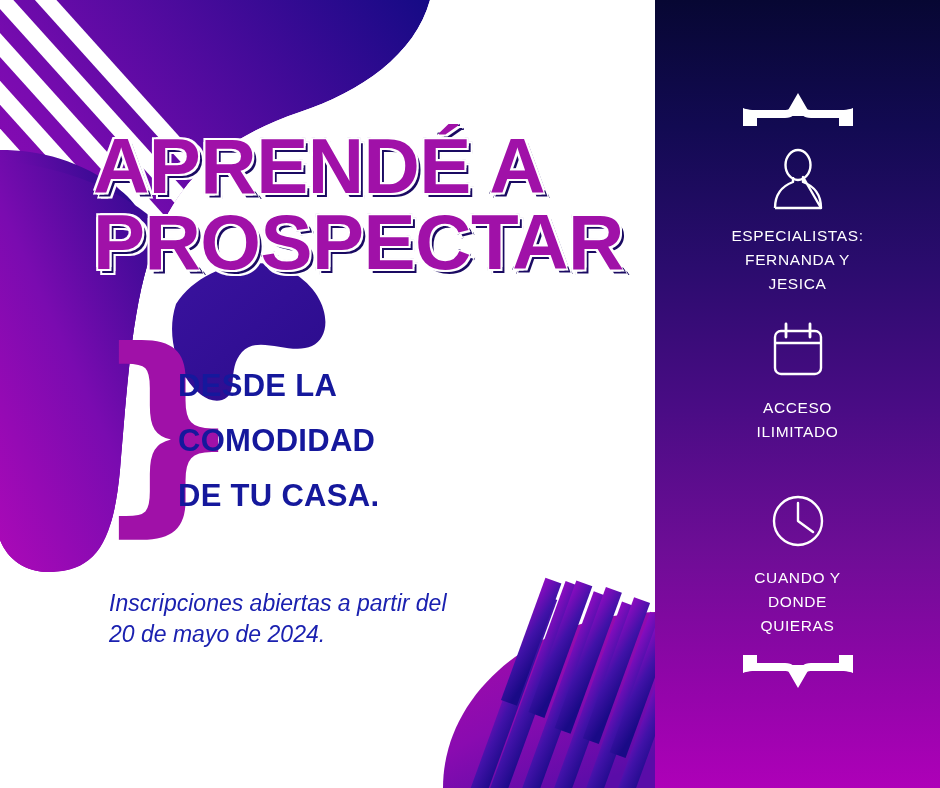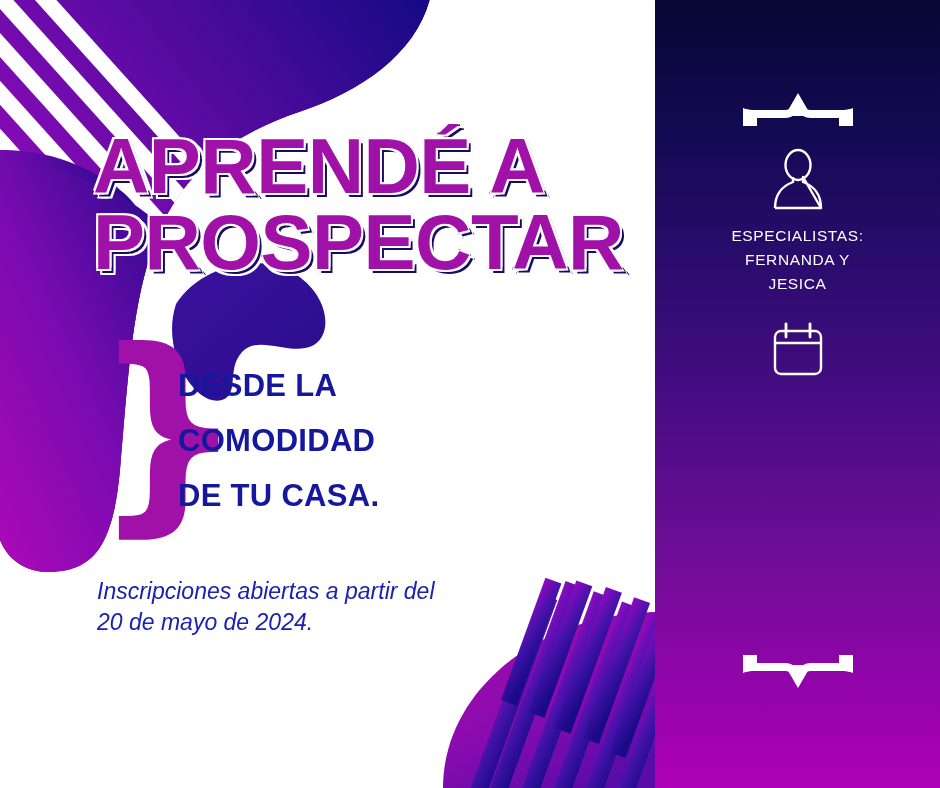--- a/index.html
+++ b/index.html
@@ -106,21 +106,21 @@
     position: absolute;
     left: 93px;
     top: 572px;
     width: 460px;
     font-size: 23px;
     line-height: 31px;
     font-style: italic;
     font-weight: normal;
     color: #1B21B0;
     white-space: pre-line;
-    margin: 4px;
+    margin: 16px;
   }
 
   
   .sidebar {
     position: absolute;
     left: 655px;
     top: 0;
     width: 341px;
     height: 788px;
     background: linear-gradient(to bottom,
@@ -335,22 +335,35 @@
 
     <div class="feature f2">
       <span class="feature-icon">
         <svg width="58" height="62" viewBox="0 0 58 62" xmlns="http://www.w3.org/2000/svg">
           <rect x="6" y="11" width="46" height="43" rx="6" ry="6" fill="none" stroke="#ffffff" stroke-width="2.4"></rect>
           <path d="M6,23 L52,23" stroke="#ffffff" stroke-width="2.4"></path>
           <path d="M17,4 L17,17" stroke="#ffffff" stroke-width="2.8" stroke-linecap="round"></path>
           <path d="M41,4 L41,17" stroke="#ffffff" stroke-width="2.8" stroke-linecap="round"></path>
         </svg>
       </span>
-    </div>
-
+      <span class="feature-label">ACCESO
+ILIMITADO</span>
+    </div>
+
+    <div class="feature f3">
+      <span class="feature-icon">
+        <svg width="58" height="62" viewBox="0 0 58 62" xmlns="http://www.w3.org/2000/svg">
+          <circle cx="29" cy="31" r="24" fill="none" stroke="#ffffff" stroke-width="2.4"></circle>
+          <path d="M29,13 L29,31 L44,42" fill="none" stroke="#ffffff" stroke-width="2.4" stroke-linecap="round" stroke-linejoin="round"></path>
+        </svg>
+      </span>
+      <span class="feature-label">CUANDO Y
+DONDE
+QUIERAS</span>
+    </div>
 
     <div class="hanger hanger-bottom">
       <svg width="110" height="40" viewBox="0 0 110 40" xmlns="http://www.w3.org/2000/svg">
         <g transform="translate(0,40) scale(1,-1)">
           <path d="M0,22 L0,40 L14,40 L14,32 L42,32
                    C50,32 52,28 55,22 L55,14
                    C52,22 48,24 40,24 L12,24
                    C4,24 0,22 0,22 Z" fill="#ffffff"></path>
           <path d="M110,22 L110,40 L96,40 L96,32 L68,32
                    C60,32 58,28 55,22 L55,14

